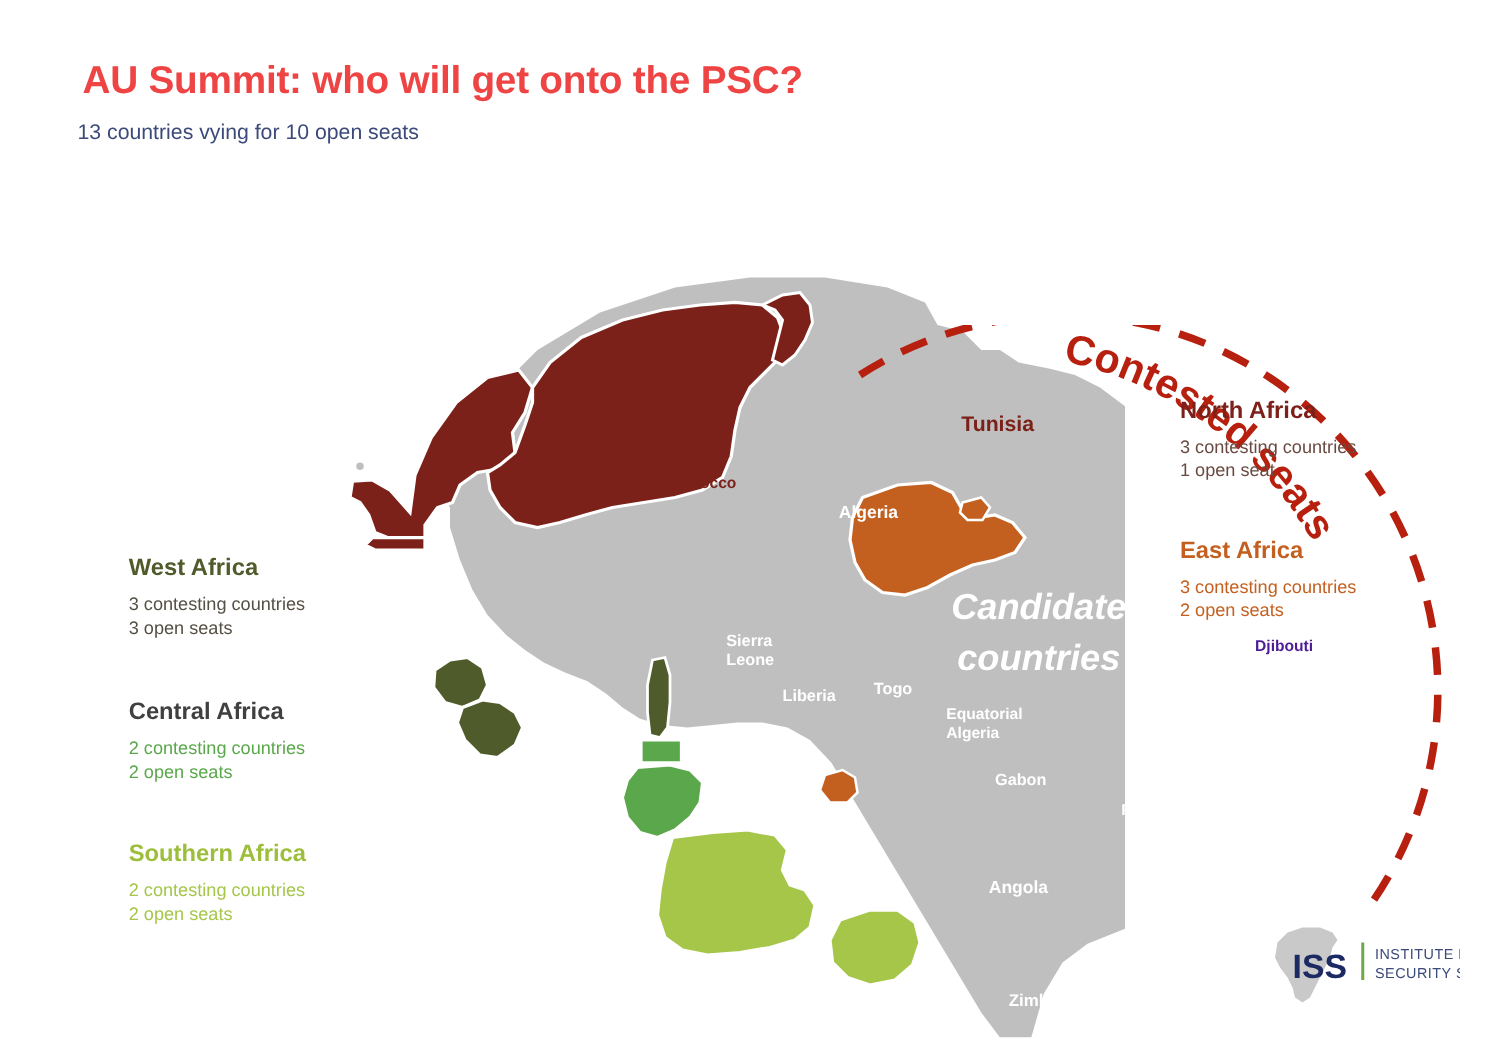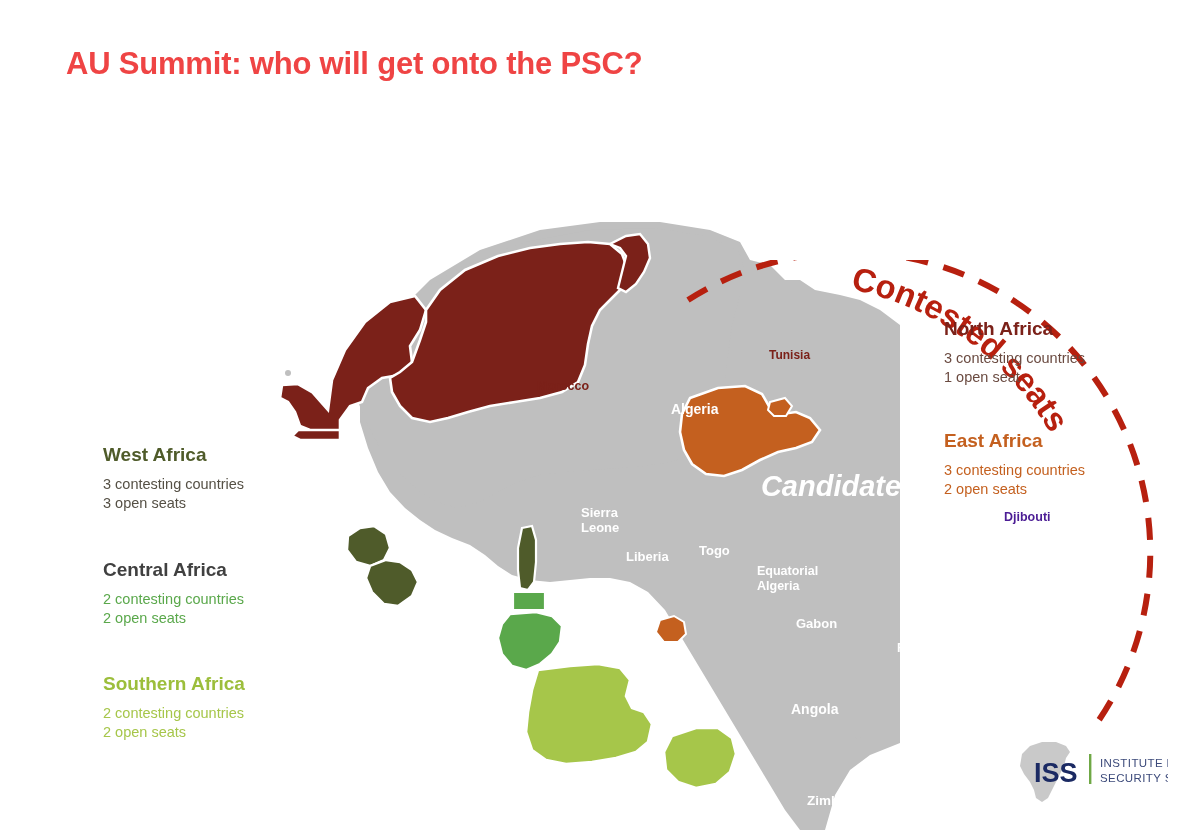--- a/index.html
+++ b/index.html
@@ -76,21 +76,21 @@
     color: #ffffff;
     text-align: center;
     line-height: 1.42;
     left: 506px;
     top: 336px;
     width: 170px;
     font-style: italic;
   }
 
   #label-morocco   { left: 297px; top: 249px; font-size: 12.5px; color: #7B2119; }
-  #label-tunisia   { left: 529px; top: 218px; font-size: 12px; color: #7B2119; }
+  #label-tunisia   { left: 529px; top: 200px; font-size: 17px; color: #7B2119; }
   #label-algeria   { left: 431px; top: 271px; font-size: 14px; }
   #label-sierra    { left: 341px; top: 375px; font-size: 13px; line-height: 1.18; }
   #label-liberia   { left: 386px; top: 419px; font-size: 13px; }
   #label-togo      { left: 459px; top: 413px; font-size: 13px; }
   #label-eqguinea  { left: 517px; top: 434px; font-size: 12.5px; line-height: 1.2; }
   #label-gabon     { left: 556px; top: 486px; font-size: 13px; }
   #label-rwanda    { left: 657px; top: 511px; font-size: 12.5px; }
   #label-ethiopia  { left: 705px; top: 420px; font-size: 13.5px; }
   #label-djibouti  { left: 764px; top: 380px; font-size: 12.5px; color: #4c1d95; }
   #label-angola    { left: 551px; top: 571px; font-size: 14px; }
@@ -112,20 +112,21 @@
     top: 736px;
     width: 160px;
     height: 74px;
   }
 </style>
 </head>
 <body>
 
 <div id="header">
   <h1 id="page-title">AU Summit: who will get onto the PSC?</h1>
+  <p id="page-subtitle">13 countries vying for 10 open seats</p>
 </div>
 
 <div id="map-wrap">
 
   <svg id="africa-map" viewBox="0 0 660 700">
 
     <path fill="#bfbfbf" d="M120 240 L150 190 L190 150 L240 120 L300 100 L360 92 L420 92 L470 100 L500 112
          L510 130 L530 135 L545 150 L560 150 L575 160 L600 165 L620 170 L640 180
          L660 195 L672 210 L690 215 L700 225 L710 240 L715 260 L718 290 L725 320
          L740 345 L760 360 L790 370 L810 385 L820 400 L815 420 L800 430 L780 440
@@ -190,20 +191,21 @@
       <path id="arcpath" d="M 30 40 A 300 300 0 0 1 430 330" fill="none"></path>
     </defs>
     <path d="M 28 40 A 300 300 0 0 1 432 470" fill="none" stroke="#B7200F" stroke-width="6" stroke-dasharray="22 16" stroke-linecap="butt"></path>
     <text font-family="Liberation Sans, sans-serif" font-size="33" font-weight="bold" fill="#B7200F">
       <textPath href="#arcpath" startOffset="28%" id="contested-textpath">Contested seats</textPath>
     </text>
   </svg>
 
   <div id="label-candidate" class="map-label">
     <span>Candidate</span><br>
+    <span>countries</span>
   </div>
 
   <div id="label-morocco" class="map-label">Morocco</div>
   <div id="label-algeria" class="map-label label-inside">Algeria</div>
   <div id="label-tunisia" class="map-label">Tunisia</div>
 
   <div id="label-sierra" class="map-label label-inside">
     <span>Sierra</span><br>
     <span>Leone</span>
   </div>

